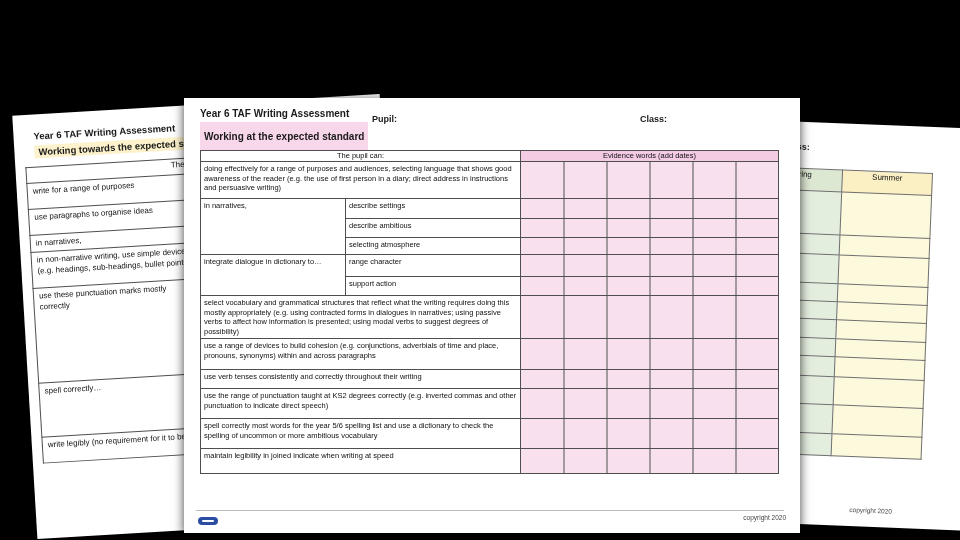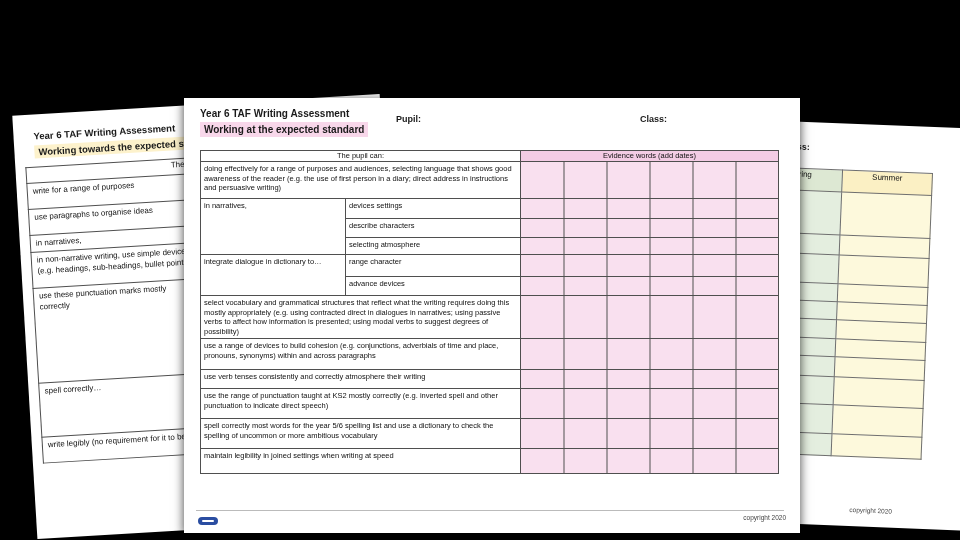--- a/index.html
+++ b/index.html
@@ -4,23 +4,23 @@
 <style>
   html,body{margin:0;padding:0;}
   body{width:960px;height:540px;background:#000;overflow:hidden;position:relative;
        font-family:"Liberation Sans",sans-serif;}
   .page{position:absolute;background:#fff;box-shadow:0 2px 10px rgba(0,0,0,.75);}
   
   .page-main{left:184px;top:98px;width:616px;height:435px;z-index:3;}
   .pg-title{position:absolute;font-weight:bold;color:#1a1a1a;}
   .page-main .pg-title{left:16px;top:10px;font-size:10px;}
   .page-main .pg-subtitle{position:absolute;left:16px;top:24px;font-size:10px;font-weight:bold;
-      background:#f8d7ea;padding:2px 4px;color:#1a1a1a;}
+      background:#f8d7ea;padding:9px 4px;color:#1a1a1a;}
   .field-label{position:absolute;font-size:9px;font-weight:bold;color:#1a1a1a;}
-  .lbl-pupil{left:212px;top:16px;}
+  .lbl-pupil{left:188px;top:16px;}
   .lbl-class{left:456px;top:16px;}
   table{border-collapse:collapse;table-layout:fixed;}
   .tbl-main{position:absolute;left:16px;top:52px;width:578px;}
   .tbl-main td{border:1px solid #4f4f4f;font-size:7.5px;line-height:1.28;vertical-align:top;
       padding:2px 3px;color:#111;}
   .tbl-main td.hdrcell{padding:0 2px;text-align:center;line-height:10px;font-size:7.5px;}
   .tbl-main td.ev-h{background:#f3cce4;}
   .tbl-main td.ev{background:#f9e0ef;padding:0;
       background-image:repeating-linear-gradient(to right,transparent 0,transparent 42px,#4f4f4f 42px,#4f4f4f 43px);}
   .footer-line{position:absolute;left:12px;top:412px;width:588px;border-top:1px solid #bbb;}
@@ -170,62 +170,62 @@
         <tr style="height:11px">
       <td class="hdrcell" colspan="2">The pupil can:</td>
       <td class="hdrcell ev-h">Evidence words (add dates)</td>
     </tr>
     <tr style="height:37px">
       <td colspan="2">doing effectively for a range of purposes and audiences, selecting language that shows good awareness of the reader (e.g. the use of first person in a diary; direct address in instructions and persuasive writing)</td>
       <td class="ev"></td>
     </tr>
     <tr style="height:20px">
       <td rowspan="3">in narratives,</td>
-      <td>devices settings</td>
-      <td class="ev"></td>
-    </tr>
-    <tr style="height:19px">
-      <td>describe characters</td>
+      <td>describe settings</td>
+      <td class="ev"></td>
+    </tr>
+    <tr style="height:19px">
+      <td>describe ambitious</td>
       <td class="ev"></td>
     </tr>
     <tr style="height:17px">
       <td>selecting atmosphere</td>
       <td class="ev"></td>
     </tr>
     <tr style="height:22px">
       <td rowspan="2">integrate dialogue in dictionary to…</td>
       <td>range character</td>
       <td class="ev"></td>
     </tr>
     <tr style="height:19px">
-      <td>advance devices</td>
+      <td>support action</td>
       <td class="ev"></td>
     </tr>
     <tr style="height:43px">
-      <td colspan="2">select vocabulary and grammatical structures that reflect what the writing requires doing this mostly appropriately (e.g. using contracted direct in dialogues in narratives; using passive verbs to affect how information is presented; using modal verbs to suggest degrees of possibility)</td>
+      <td colspan="2">select vocabulary and grammatical structures that reflect what the writing requires doing this mostly appropriately (e.g. using contracted forms in dialogues in narratives; using passive verbs to affect how information is presented; using modal verbs to suggest degrees of possibility)</td>
       <td class="ev"></td>
     </tr>
     <tr style="height:31px">
       <td colspan="2">use a range of devices to build cohesion (e.g. conjunctions, adverbials of time and place, pronouns, synonyms) within and across paragraphs</td>
       <td class="ev"></td>
     </tr>
     <tr style="height:19px">
-      <td colspan="2">use verb tenses consistently and correctly atmosphere their writing</td>
+      <td colspan="2">use verb tenses consistently and correctly throughout their writing</td>
       <td class="ev"></td>
     </tr>
     <tr style="height:30px">
-      <td colspan="2">use the range of punctuation taught at KS2 mostly correctly (e.g. inverted spell and other punctuation to indicate direct speech)</td>
+      <td colspan="2">use the range of punctuation taught at KS2 degrees correctly (e.g. inverted commas and other punctuation to indicate direct speech)</td>
       <td class="ev"></td>
     </tr>
     <tr style="height:30px">
       <td colspan="2">spell correctly most words for the year 5/6 spelling list and use a dictionary to check the spelling of uncommon or more ambitious vocabulary</td>
       <td class="ev"></td>
     </tr>
     <tr style="height:25px">
-      <td colspan="2">maintain legibility in joined settings when writing at speed</td>
+      <td colspan="2">maintain legibility in joined indicate when writing at speed</td>
       <td class="ev"></td>
     </tr>
   </tbody>
     </table>
 
   <div class="footer-line"></div>
   <div class="logo">
       <span></span>
     </div>
   <div class="copyright">copyright 2020</div>

